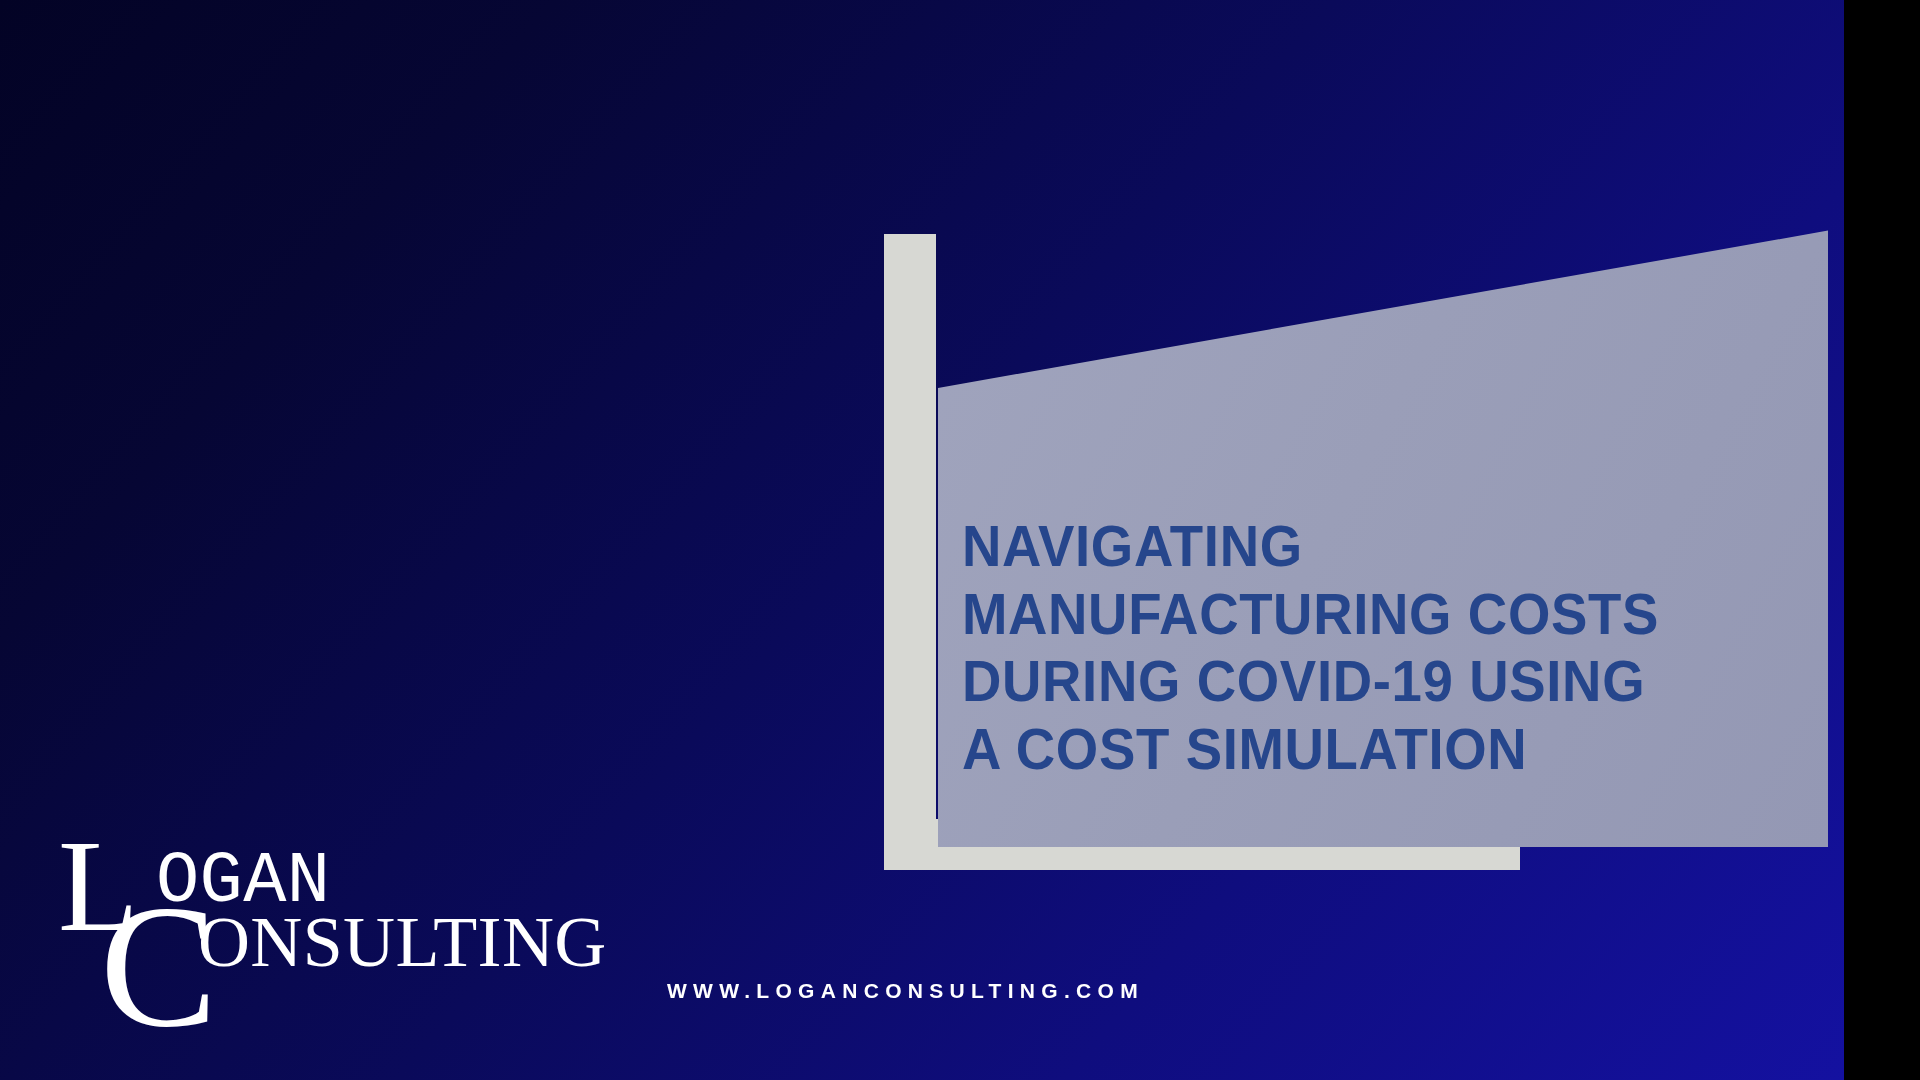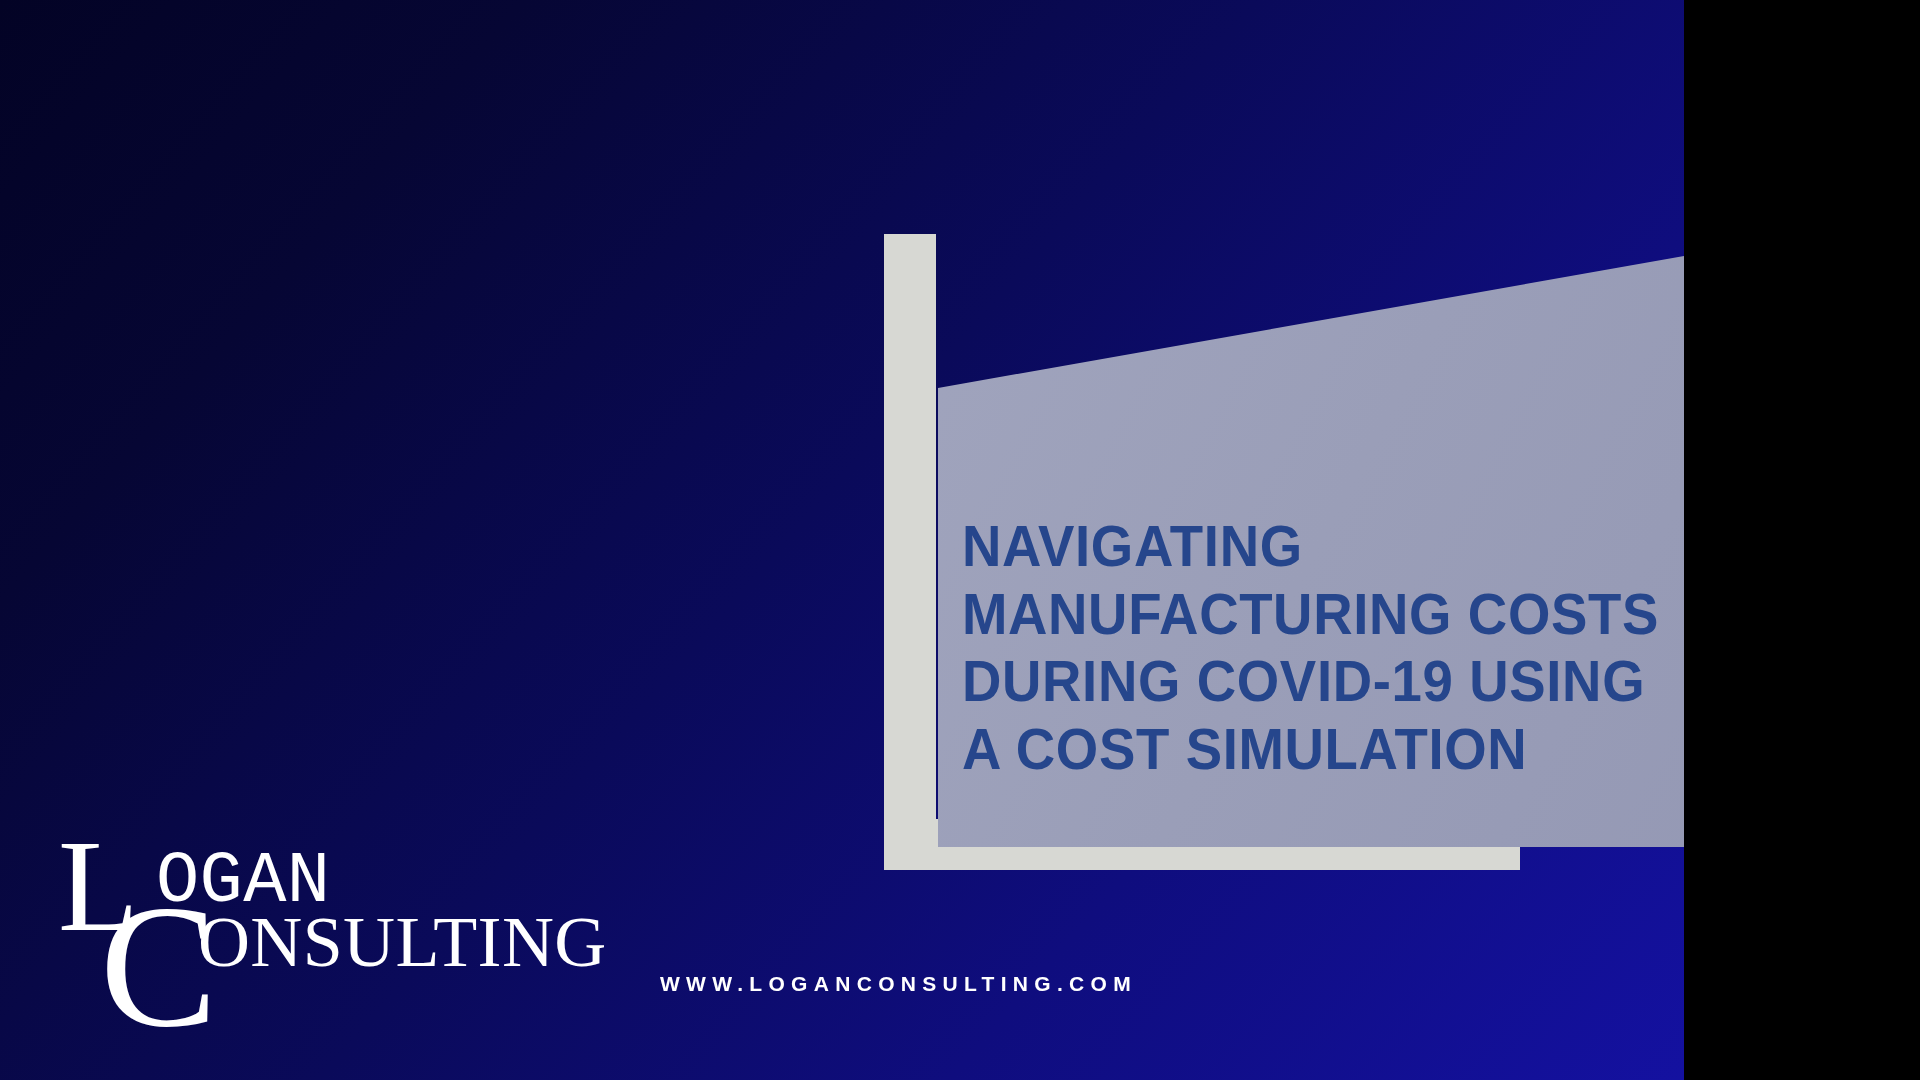--- a/index.html
+++ b/index.html
@@ -4,21 +4,21 @@
 <title>Navigating Manufacturing Costs During COVID-19 Using a Cost Simulation</title>
 <style>
   html, body {
     margin: 0;
     padding: 0;
     background: #000;
   }
 
   #slide {
     position: relative;
-    width: 1684px;
+    width: 1844px;
     height: 1080px;
     overflow: hidden;
     font-family: "Liberation Sans", sans-serif;
     
     background: linear-gradient(131deg,
                 #030325 0%,
                 #060634 20%,
                 #0a0a5a 48%,
                 #0f0d7e 72%,
                 #1411a0 100%);
@@ -117,21 +117,21 @@
     font-size: 72px;
     line-height: 1;
     letter-spacing: 0.005em;
   }
 
   
   .url {
     position: absolute;
     left: 655px;
     top: 967px;
-    margin: 5px;
+    margin: 12px;
     color: #ffffff;
     font-family: "Liberation Sans", sans-serif;
     font-size: 21px;
     font-weight: 600;
     letter-spacing: 0.30em;
     text-transform: uppercase;
     white-space: nowrap;
   }
 </style>
 </head>

